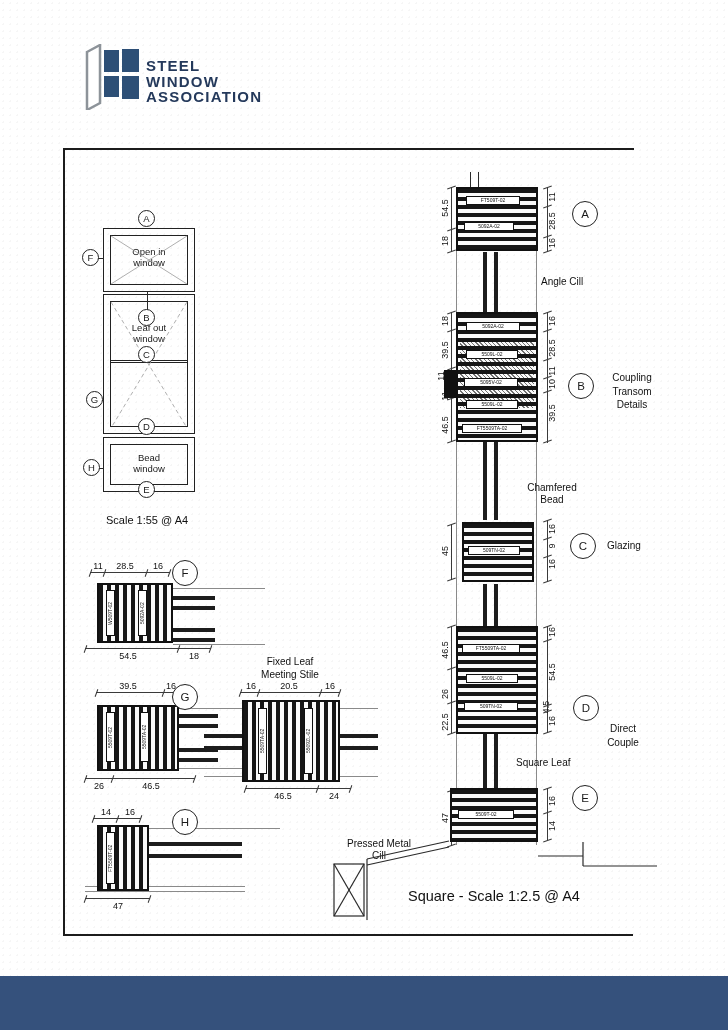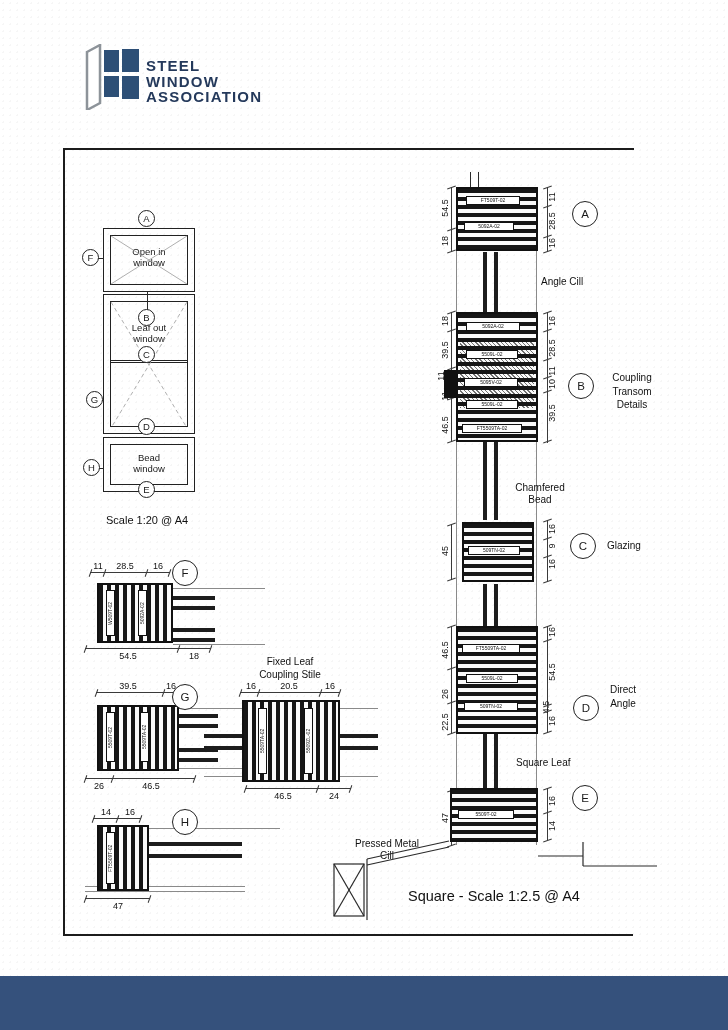--- a/index.html
+++ b/index.html
@@ -137,21 +137,21 @@
 
   <div class="marker sm" style="left:138px;top:210px">A</div>
   <div class="marker sm" style="left:138px;top:309px">B</div>
   <div class="marker sm" style="left:138px;top:346px">C</div>
   <div class="marker sm" style="left:138px;top:418px">D</div>
   <div class="marker sm" style="left:138px;top:481px">E</div>
   <div class="marker sm" style="left:82px;top:249px">F</div>
   <div class="marker sm" style="left:86px;top:391px">G</div>
   <div class="marker sm" style="left:83px;top:459px">H</div>
 
-  <div class="note" style="left:106px;top:514px">Scale 1:20 @ A4</div>
+  <div class="note" style="left:106px;top:514px">Scale 1:55 @ A4</div>
 
   <div class="ln lt" style="left:456px;top:187px;width:1px;height:658px"></div>
   <div class="ln lt" style="left:536px;top:187px;width:1px;height:658px"></div>
   <div class="ln" style="left:470px;top:172px;width:1px;height:15px"></div>
   <div class="ln" style="left:478px;top:172px;width:1px;height:15px"></div>
 
   <div class="glassv" style="left:483px;top:252px;height:60px"></div>
   <div class="glassv" style="left:483px;top:442px;height:78px"></div>
   <div class="glassv" style="left:483px;top:584px;height:42px"></div>
   <div class="glassv" style="left:483px;top:734px;height:54px"></div>
@@ -231,31 +231,31 @@
   <div class="marker lg" style="left:570px;top:533px">C</div>
   <div class="marker lg" style="left:573px;top:695px">D</div>
   <div class="marker lg" style="left:572px;top:785px">E</div>
 
   <div class="lbl" style="left:541px;top:276px">Angle Cill</div>
   <div class="lbl c" style="left:597px;top:371px;width:70px;line-height:13.5px">
     <div>Coupling</div>
     <div>Transom</div>
     <div>Details</div>
   </div>
-  <div class="lbl c" style="left:509px;top:482px;width:62px;line-height:12px">
+  <div class="lbl c" style="left:521px;top:482px;width:62px;line-height:12px">
     <div>Chamfered</div>
     <div>Bead</div>
   </div>
   <div class="lbl" style="left:607px;top:540px">Glazing</div>
-  <div class="lbl c" style="left:600px;top:683px;width:46px;line-height:13.5px">
+  <div class="lbl c" style="left:600px;top:722px;width:46px;line-height:13.5px">
     <div>Direct</div>
-    <div>Angle</div>
+    <div>Couple</div>
   </div>
   <div class="lbl" style="left:516px;top:757px">Square Leaf</div>
-  <div class="lbl c" style="left:348px;top:838px;width:78px;line-height:12px">
+  <div class="lbl c" style="left:340px;top:838px;width:78px;line-height:12px">
     <div>Pressed Metal</div>
     <div>Cill</div>
   </div>
   <div class="note-big" style="left:408px;top:888px">Square - Scale 1:2.5 @ A4</div>
 
   <div class="nodeh" style="left:97px;top:583px;width:76px;height:60px"></div>
   <div class="slotv" style="left:106px;top:590px;width:9px;height:46px">W509T-02</div>
   <div class="slotv" style="left:138px;top:590px;width:9px;height:46px">5092A-02</div>
   <div class="glassh" style="left:167px;top:596px;width:48px"></div>
   <div class="glassh" style="left:167px;top:628px;width:48px"></div>
@@ -293,21 +293,21 @@
   <div class="ln lt" style="left:85px;top:891px;width:160px;height:1px"></div>
   <div class="rail" style="left:93px;top:818px;width:48px;height:1px"></div>
   <div class="rail" style="left:85px;top:898px;width:65px;height:1px"></div>
   <div class="dim" style="left:93px;top:807px">14</div>
   <div class="dim" style="left:117px;top:807px">16</div>
   <div class="dim" style="left:105px;top:901px">47</div>
   <div class="marker lg" style="left:172px;top:809px">H</div>
 
   <div class="lbl c" style="left:245px;top:655px;width:90px;line-height:13px">
     <div>Fixed Leaf</div>
-    <div>Coupling Stile</div>
+    <div>Meeting Stile</div>
   </div>
   <div class="nodeh" style="left:242px;top:700px;width:98px;height:82px"></div>
   <div class="slotv" style="left:258px;top:708px;width:9px;height:66px">5509TA-02</div>
   <div class="slotv" style="left:304px;top:708px;width:9px;height:66px">5509ZL-02</div>
   <div class="glassh" style="left:204px;top:734px;width:40px;height:16px"></div>
   <div class="glassh" style="left:338px;top:734px;width:40px;height:16px"></div>
   <div class="ln lt" style="left:204px;top:708px;width:40px;height:1px"></div>
   <div class="ln lt" style="left:338px;top:708px;width:40px;height:1px"></div>
   <div class="ln lt" style="left:204px;top:776px;width:40px;height:1px"></div>
   <div class="ln lt" style="left:338px;top:776px;width:40px;height:1px"></div>

